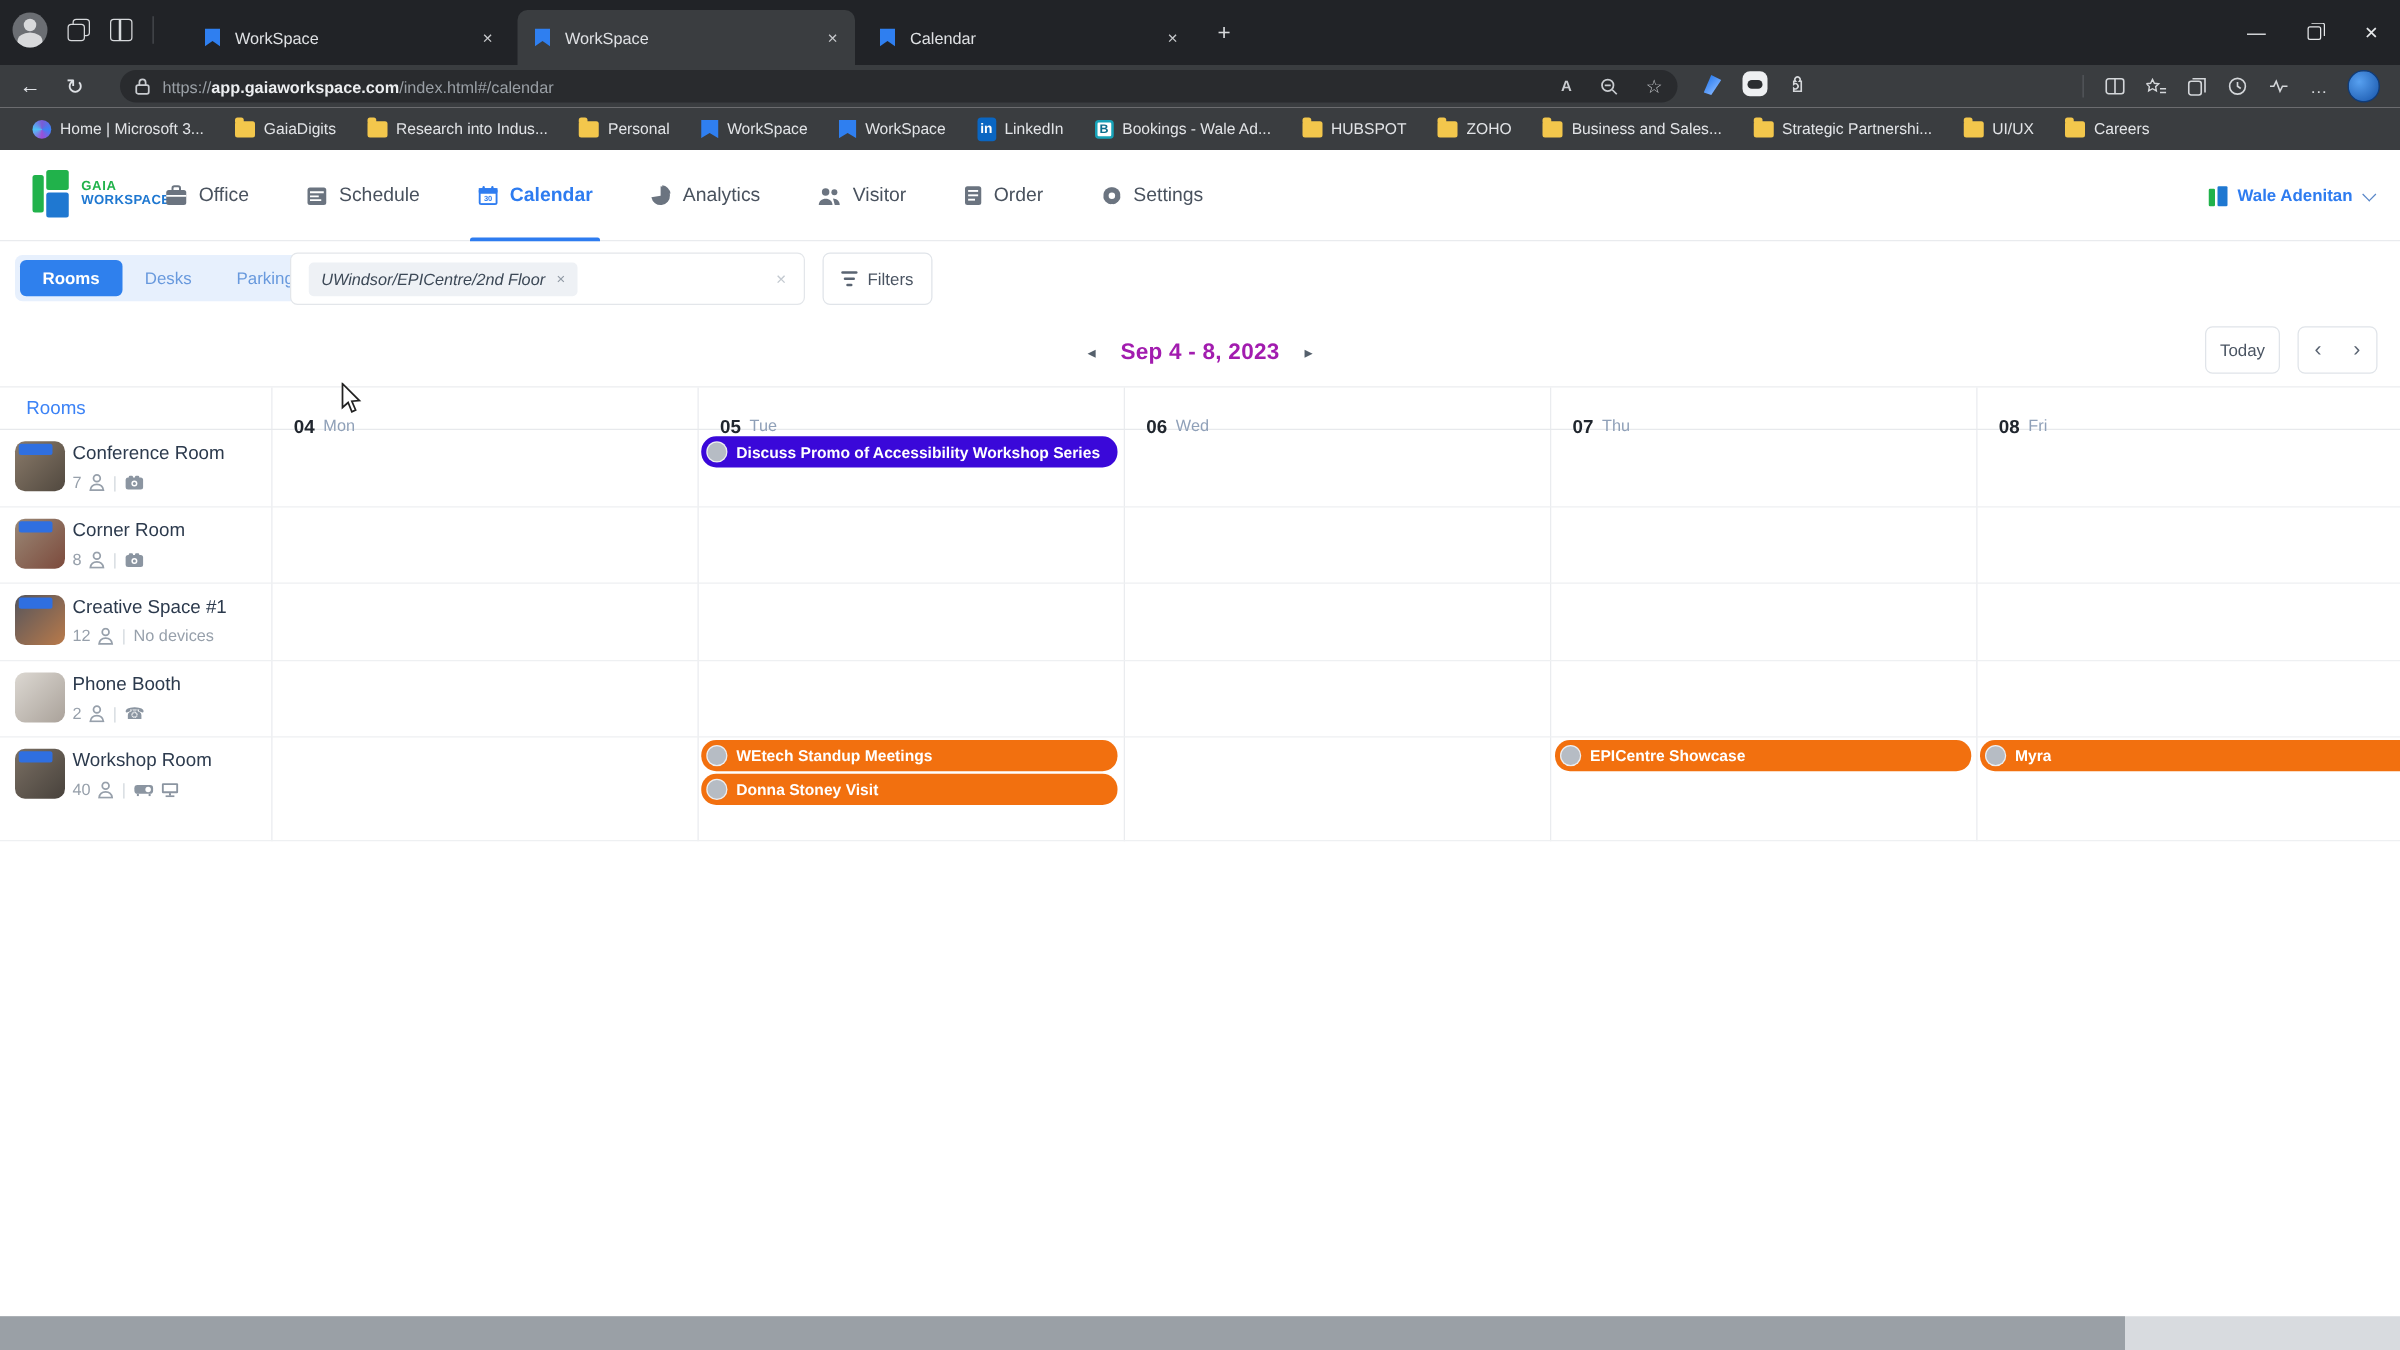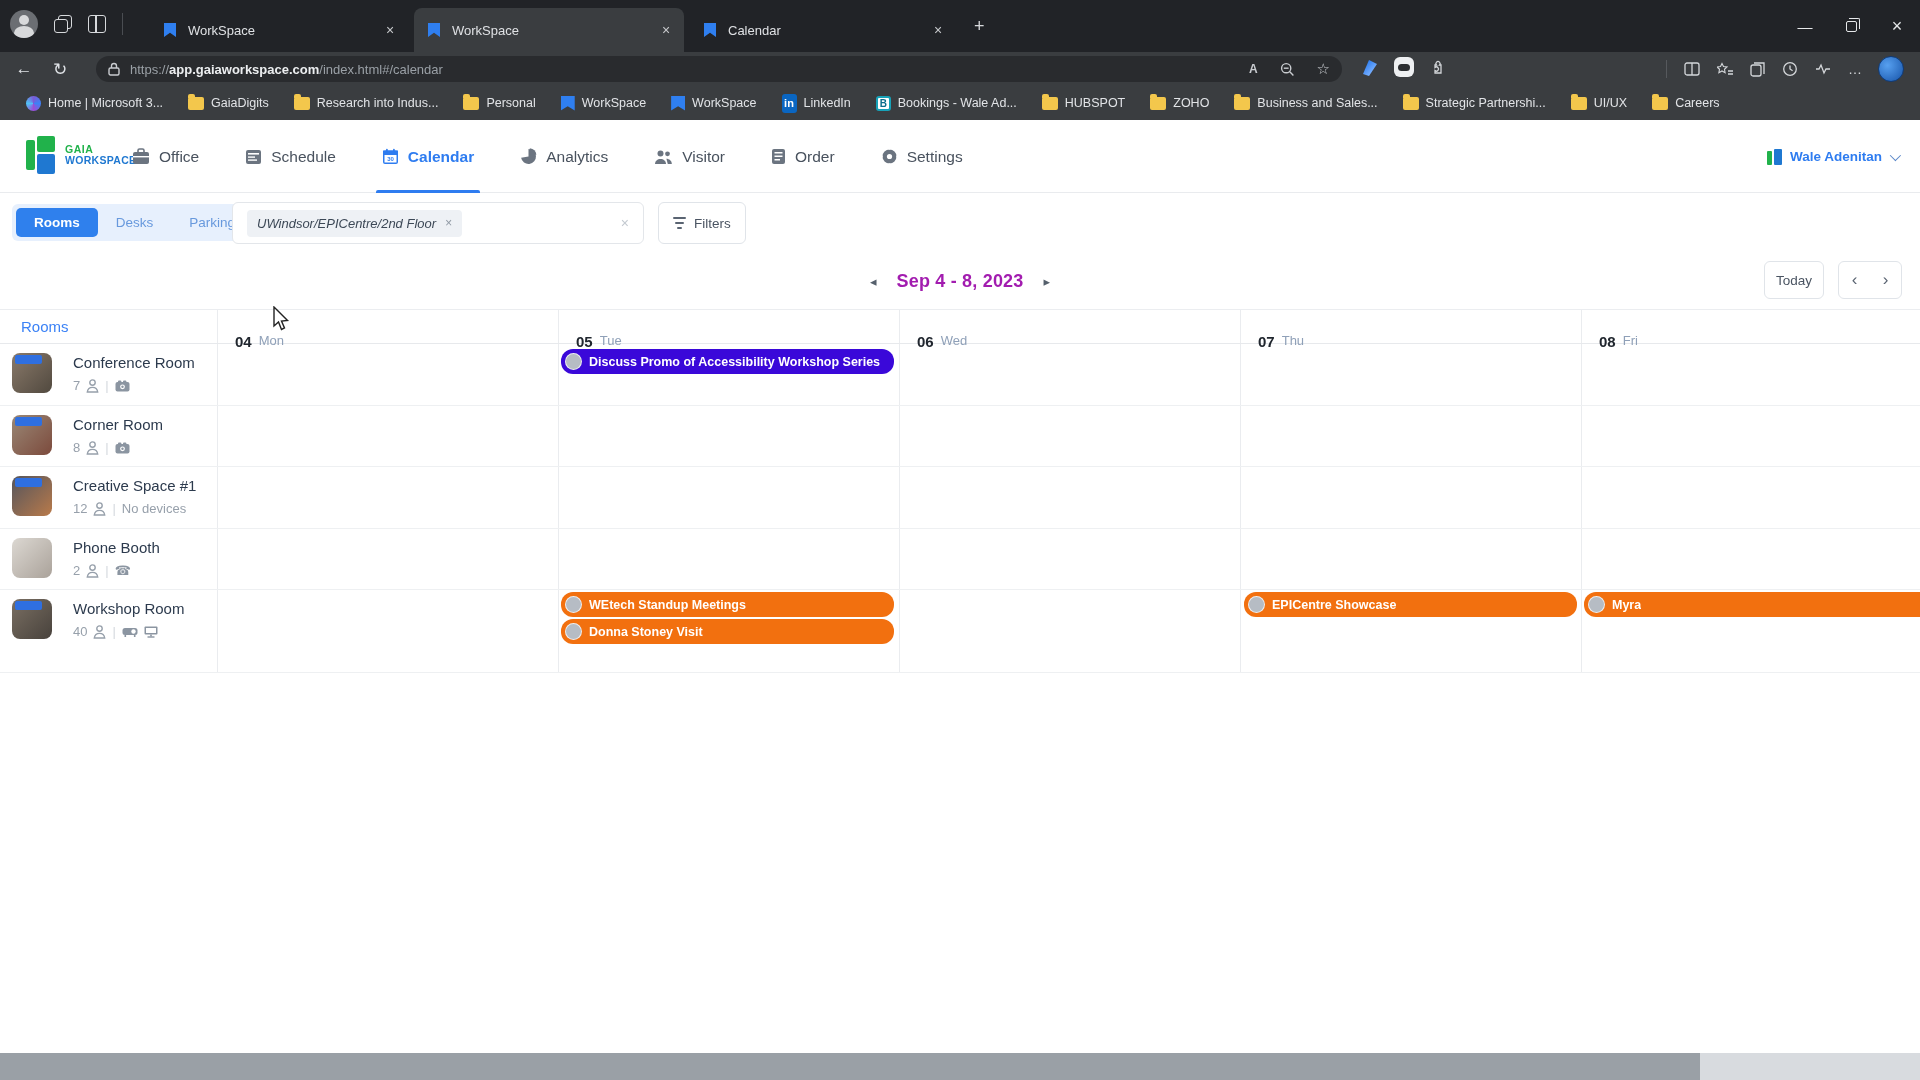--- a/index.html
+++ b/index.html
@@ -108,21 +108,21 @@
   .pn-btn { flex:1; display:flex; align-items:center; justify-content:center; font-size:17px; color:#5a6472; }
 
   
   .grid { position:absolute; left:0; top:189px; width:1920px; height:363px; border-top:1px solid #ebedf0; }
   .col-line { position:absolute; top:0; width:1px; height:363px; background:#eaecef; }
   .row-line { position:absolute; left:0; width:1920px; height:1px; background:#eef0f2; }
   .grid-header-rooms { position:absolute; left:21px; top:8px; font-size:15px; color:#3b82f6; }
   .day-head { position:absolute; top:7px; display:flex; align-items:flex-start; gap:7px;margin-top:16px; }
   .day-num { font-size:15px; font-weight:700; color:#20262e; }
   .day-name { font-size:13px; color:#8fa0b8; }
-  .room-cell { position:absolute; left:12px; width:200px; display:flex; gap:21px; }
+  .room-cell { position:absolute; left:12px; width:200px; display:flex; gap:6px; }
   .thumb { width:40px; height:40px; border-radius:8px; position:relative; overflow:hidden; flex:0 0 40px; }
   .thumb .badge { position:absolute; left:3px; top:2px; right:10px; height:9px; background:#2f6fe0; border-radius:2px; }
   .t1 { background:linear-gradient(135deg,#8a7a6a,#51493f); }
   .t2 { background:linear-gradient(135deg,#9a8876,#7c4a3c); }
   .t3 { background:linear-gradient(135deg,#55555c,#b97a4a); }
   .t4 { background:linear-gradient(135deg,#dcd8d2,#aaa29a); }
   .t5 { background:linear-gradient(135deg,#7a6f63,#48423c); }
   .room-text { display:flex; flex-direction:column; gap:7px; padding-top:1px; }
   .room-name { font-size:15px; color:#2c3a4d; white-space:nowrap; }
   .room-meta { display:flex; align-items:center; gap:6px; font-size:13px; color:#97a0ab; }

